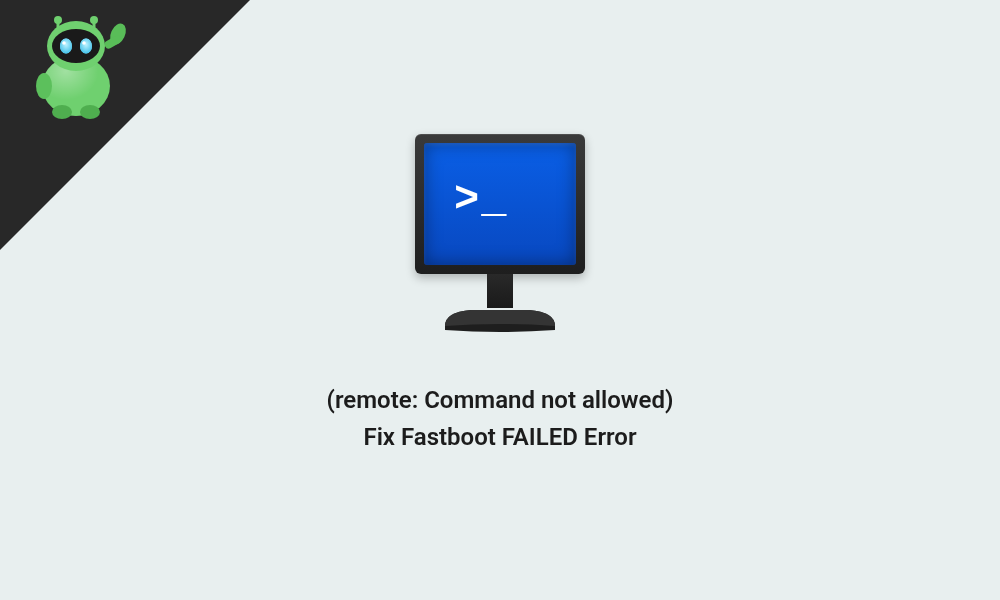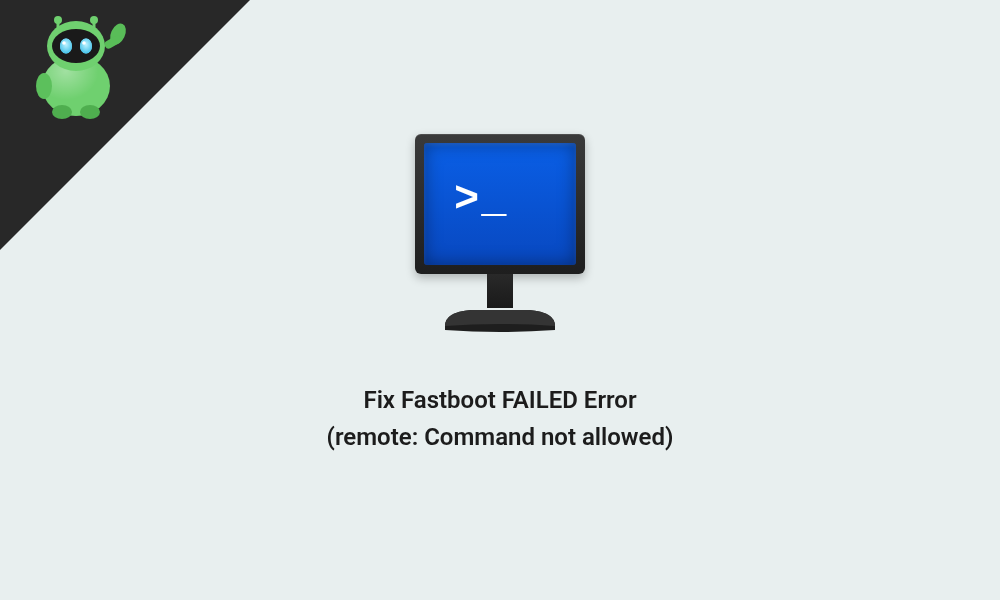--- a/index.html
+++ b/index.html
@@ -170,17 +170,17 @@
     <div class="monitor-neck"></div>
     <div class="monitor-base">
       <svg viewBox="0 0 118 28">
         <path d="M 4 22 Q 4 8 30 6 L 88 6 Q 114 8 114 22 L 114 26 Q 59 30 4 26 Z" fill="#1e1e1e"></path>
         <path d="M 4 22 Q 4 8 30 6 L 88 6 Q 114 8 114 22 Q 59 18 4 22 Z" fill="#343434"></path>
       </svg>
     </div>
   </div>
 
   <div class="caption">
+    <div>(remote: Command not allowed)</div>
     <div>Fix Fastboot FAILED Error</div>
-    <div>(remote: Command not allowed)</div>
   </div>
 
 </div>
 
 </body></html>

